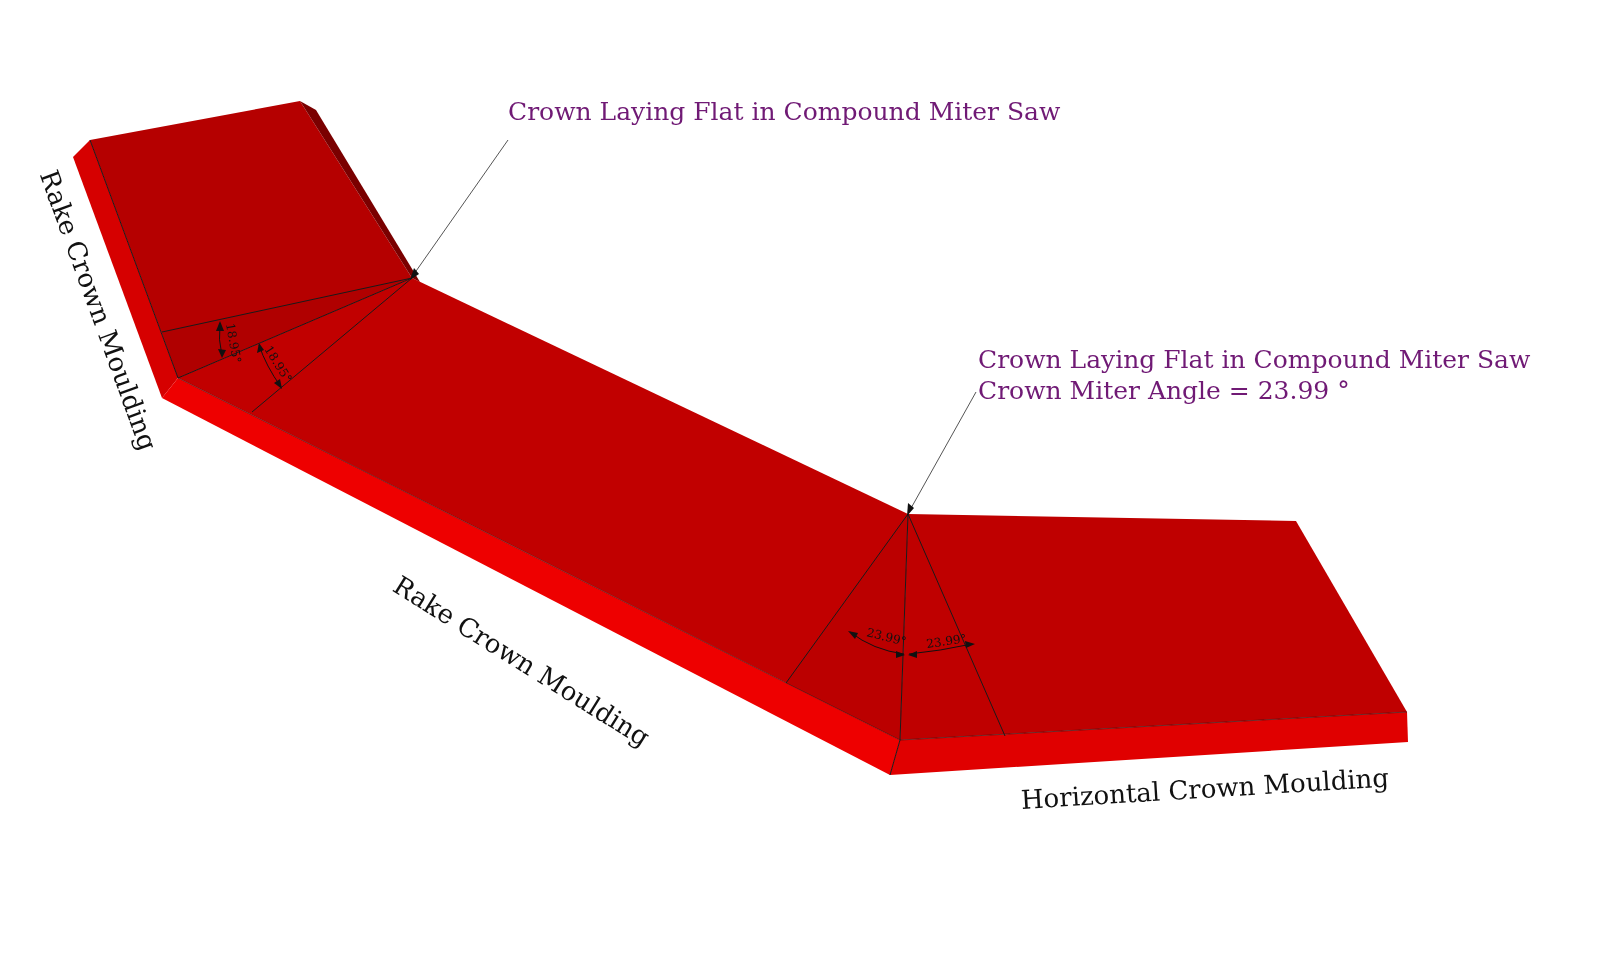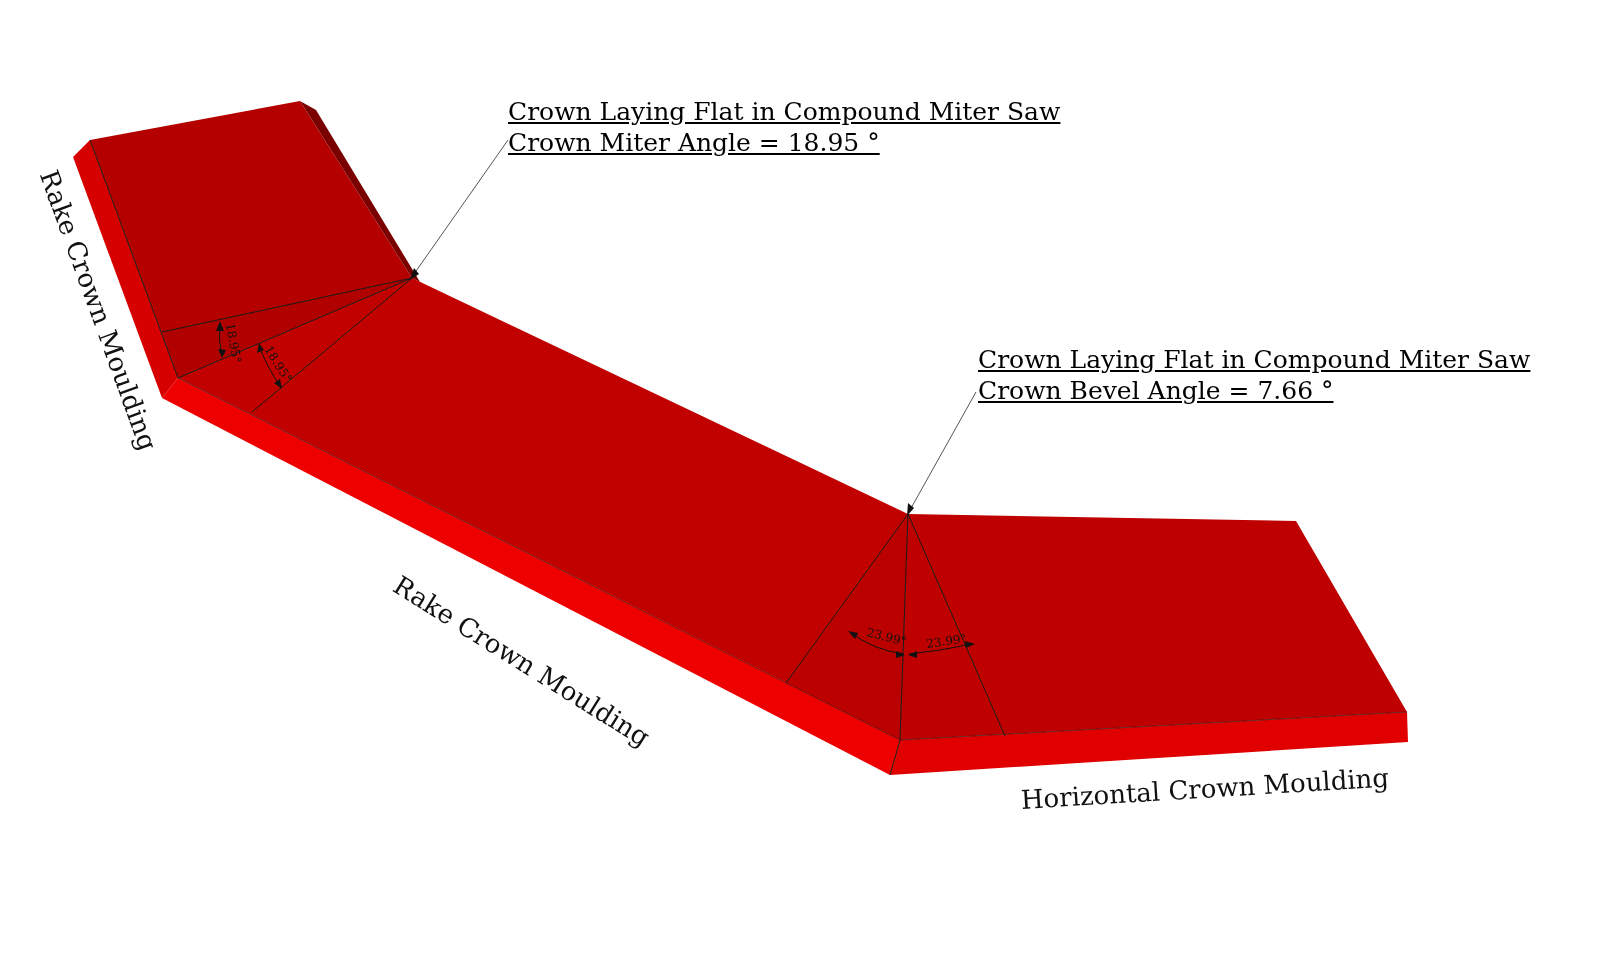--- a/index.html
+++ b/index.html
@@ -1,18 +1,18 @@
 <!DOCTYPE html>
 <html><head>
   <meta charset="utf-8">
   <style>
     html, body { margin: 0; padding: 0; background: #ffffff; }
     body { width: 1600px; height: 957px; overflow: hidden; position: relative; font-family: "DejaVu Serif", "Liberation Serif", serif; }
     #scene { position: absolute; left: 0; top: 0; width: 1600px; height: 957px; }
-    .annot { position: absolute; color: #000000; font-family: "DejaVu Serif", "Liberation Serif", serif; font-size: 25px; line-height: 31px; white-space: nowrap; text-decoration: underline; }
+    .annot { position: absolute; color: #701a75; font-family: "DejaVu Serif", "Liberation Serif", serif; font-size: 25px; line-height: 31px; white-space: nowrap; }
     .annot div { display: block; }
     .label { position: absolute; color: #111; font-family: "DejaVu Serif", "Liberation Serif", serif; font-size: 26px; white-space: nowrap; transform-origin: 0 0; }
     .dim { font-family: "DejaVu Serif", "Liberation Serif", serif; font-size: 12px; fill: #111; }
   </style>
 </head>
 <body>
 
 <svg id="scene" viewBox="0 0 1600 957" xmlns="http://www.w3.org/2000/svg">
 
   <polygon points="73,157 90,140 178,378 162,398" fill="#d60000"></polygon>
@@ -73,23 +73,22 @@
   <polygon points="848,631 858,633 855,639" fill="#111"></polygon>
   <polygon points="905,655 896,651 896,658" fill="#111"></polygon>
   <polygon points="908,655 917,651 917,658" fill="#111"></polygon>
   <polygon points="975,644 965,641 966,648" fill="#111"></polygon>
   <text class="dim" transform="translate(866,636) rotate(14)">23.99°</text>
   <text class="dim" transform="translate(927,648) rotate(-8)">23.99°</text>
 </svg>
 
 <div class="annot" style="left:508px; top:96px;">
   <div>Crown Laying Flat in Compound Miter Saw</div>
-  <div>Crown Miter Angle = 18.95 °</div>
 </div>
 
 <div class="annot" style="left:978px; top:344px;">
   <div>Crown Laying Flat in Compound Miter Saw</div>
-  <div>Crown Bevel Angle = 7.66 °</div>
+  <div>Crown Miter Angle = 23.99 °</div>
 </div>
 
 <div class="label" style="left:62px; top:166px; transform: rotate(70deg);">Rake Crown Moulding</div>
 <div class="label" style="left:404px; top:570px; transform: rotate(32deg);">Rake Crown Moulding</div>
 <div class="label" style="left:1020px; top:785px; transform: rotate(-3.5deg);">Horizontal Crown Moulding</div>
 
 </body></html>

